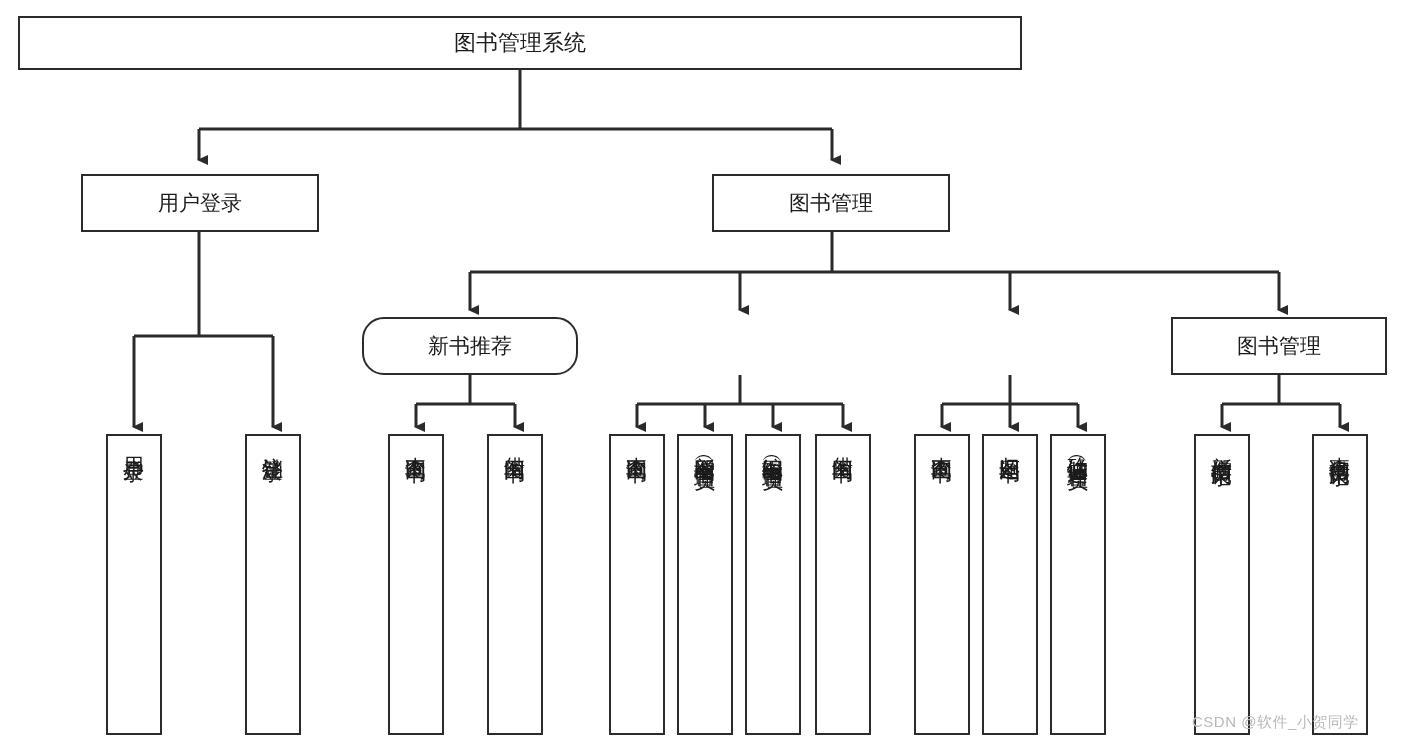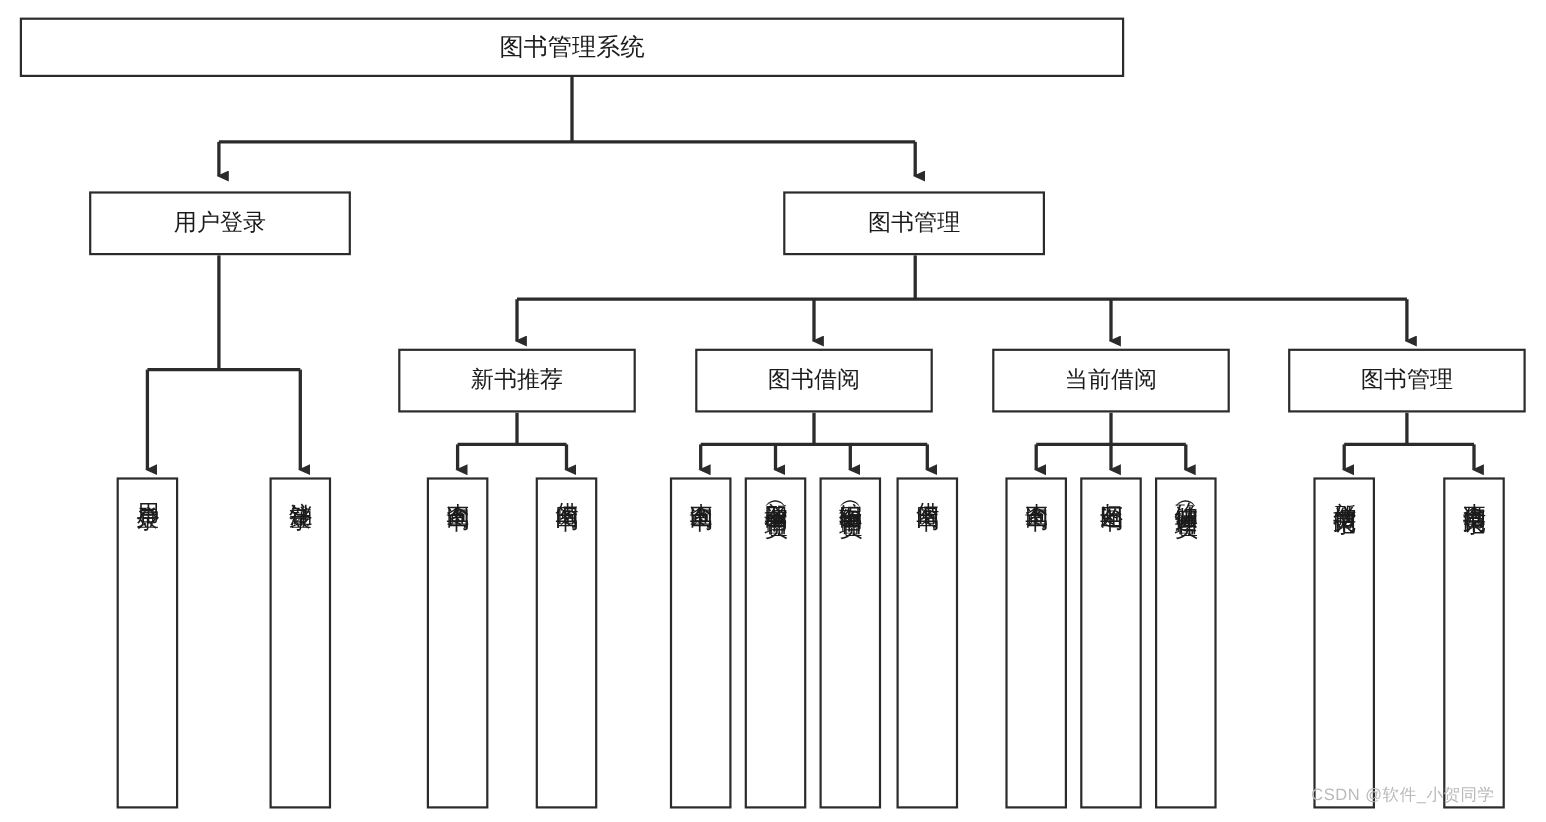--- a/index.html
+++ b/index.html
@@ -129,28 +129,22 @@
     <span class="lbl">图书管理系统</span>
   </div>
 
   <div class="node horiz" style="left:81px; top:174px; width:238px; height:58px;">
     <span class="lbl">用户登录</span>
   </div>
   <div class="node horiz" style="left:712px; top:174px; width:238px; height:58px;">
     <span class="lbl">图书管理</span>
   </div>
 
-  <div class="node horiz" style="left:362px; top:317px; width:216px; height:58px;">
+  <div class="node horiz" style="left:362px; top:317px; width:216px; height:58px;border-radius:22px;">
     <span class="lbl">新书推荐</span>
-  </div>
-  <div class="node horiz" style="left:632px; top:317px; width:216px; height:58px;">
-    <span class="lbl">图书借阅</span>
-  </div>
-  <div class="node horiz" style="left:902px; top:317px; width:216px; height:58px;">
-    <span class="lbl">当前借阅</span>
   </div>
   <div class="node horiz" style="left:1171px; top:317px; width:216px; height:58px;">
     <span class="lbl">图书管理</span>
   </div>
 
   <div class="node vert" style="left:106px; top:434px; width:56px; height:301px;">
     <span class="lbl">用户登录</span>
   </div>
   <div class="node vert" style="left:245px; top:434px; width:56px; height:301px;">
     <span class="lbl">注销登录</span>

